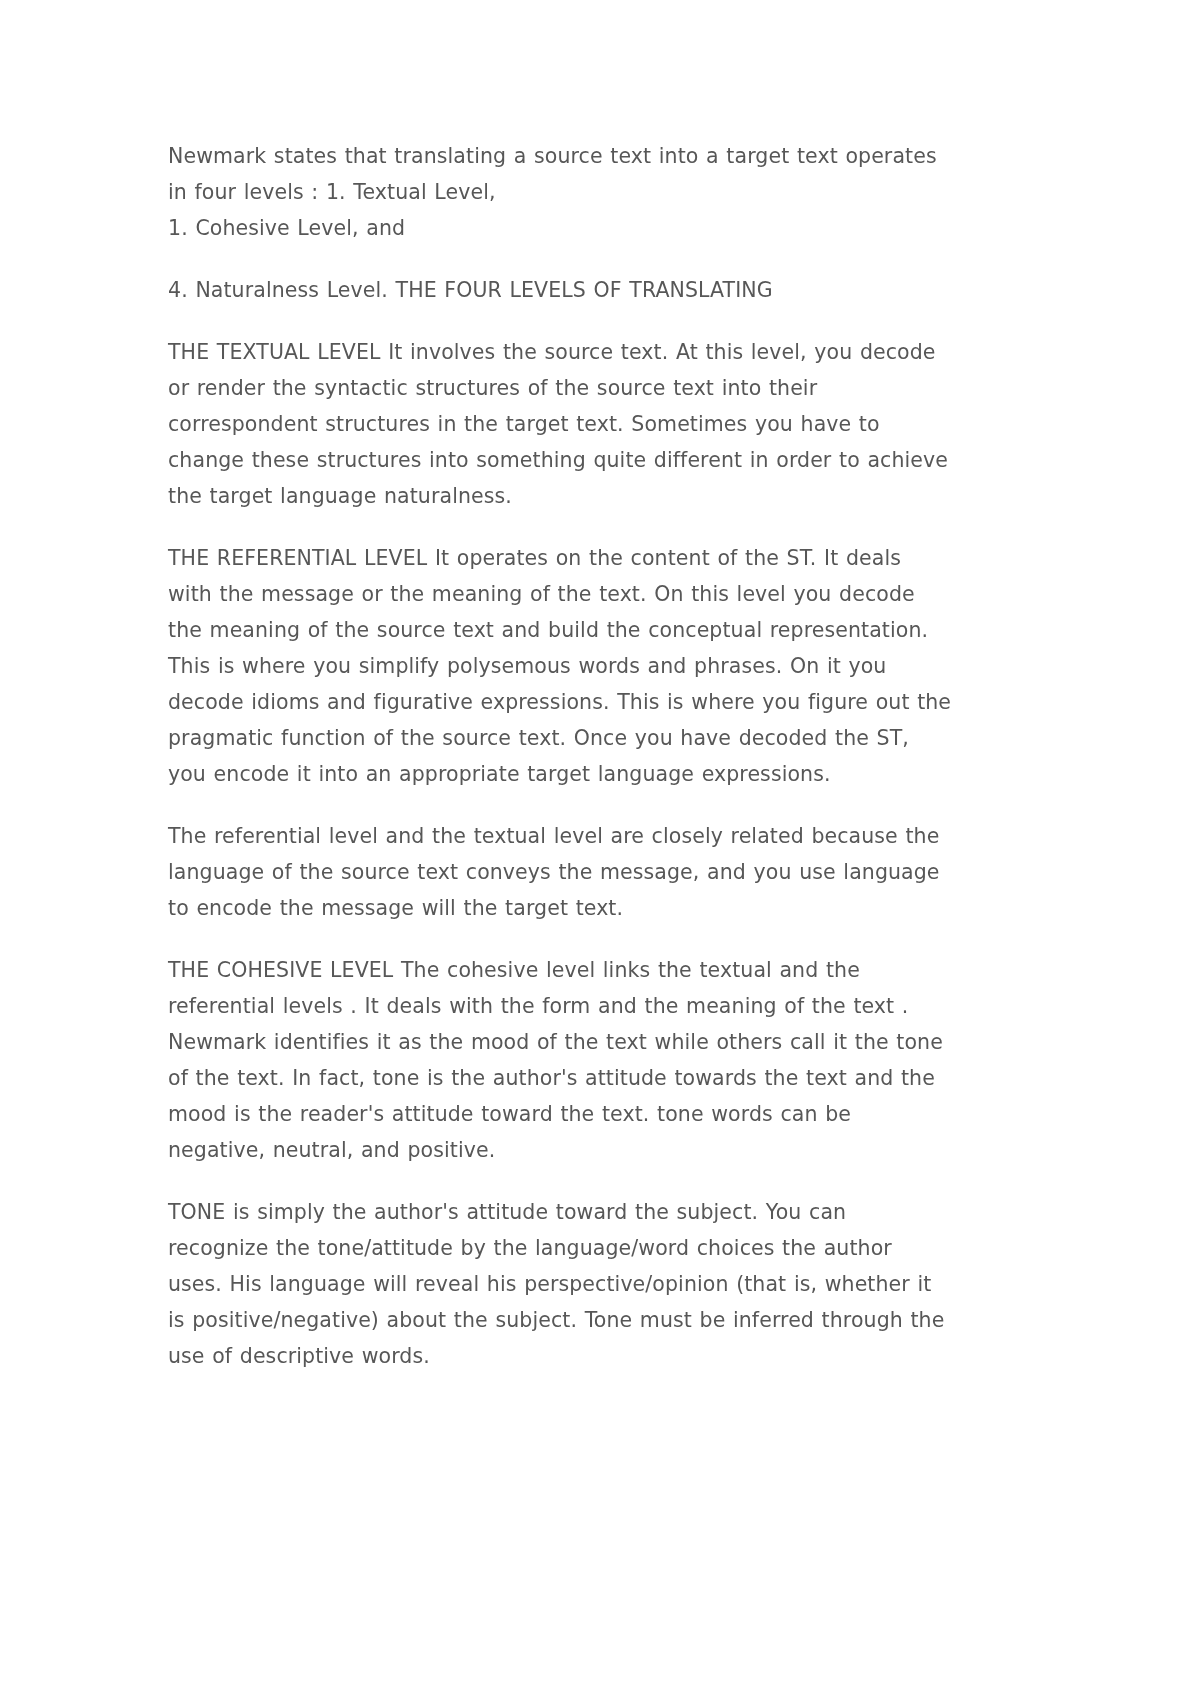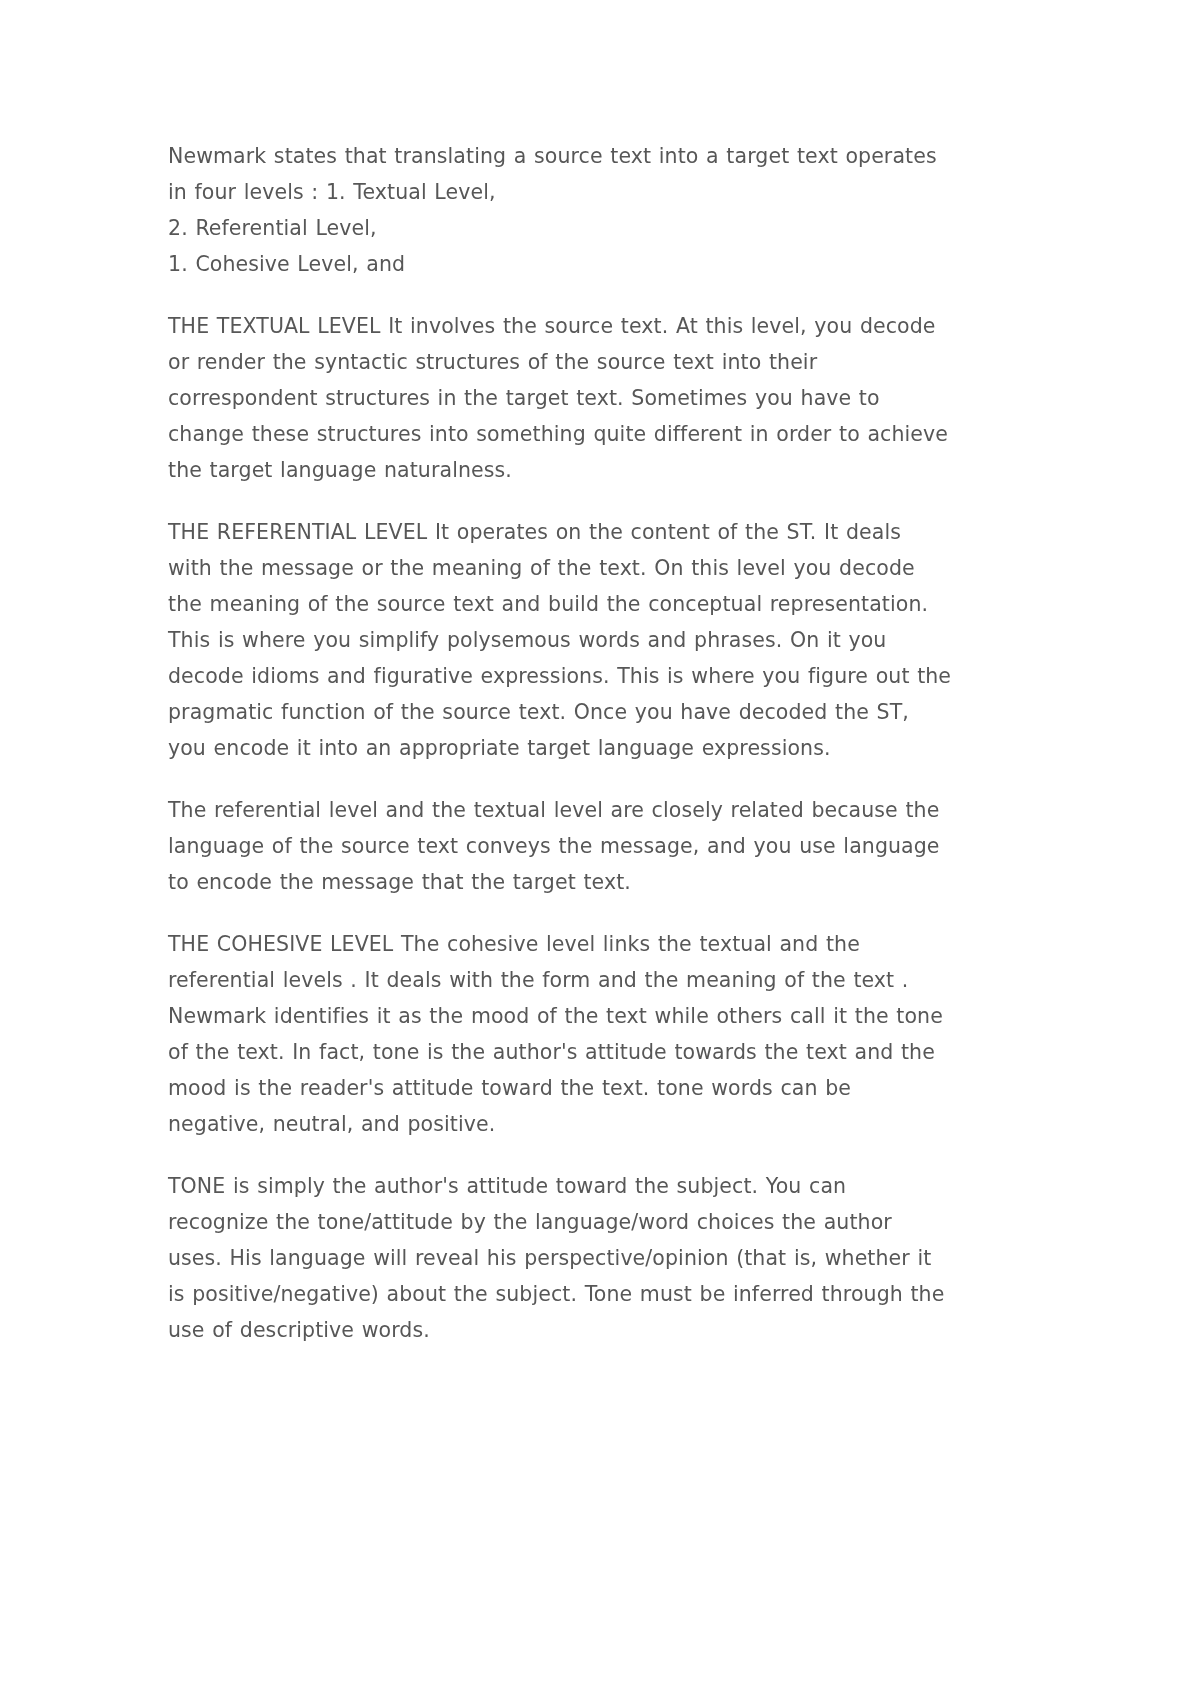--- a/index.html
+++ b/index.html
@@ -40,22 +40,22 @@
     margin-bottom: 0;
   }
 </style>
 </head>
 <body>
 
 <div class="page">
   <div class="doc-body">
 
     <p class="para tight">Newmark states that translating a source text into a target text operates in four levels : 1. Textual Level,</p>
-    <p class="para tight">2. Referential Level,</p>
     <p class="para">1. Cohesive Level, and</p>
+    <p class="para">4. Naturalness Level. THE FOUR LEVELS OF TRANSLATING</p>
     <p class="para">THE TEXTUAL LEVEL It involves the source text. At this level, you decode or render the syntactic structures of the source text into their correspondent structures in the target text. Sometimes you have to change these structures into something quite different in order to achieve the target language naturalness.</p>
     <p class="para">THE REFERENTIAL LEVEL It operates on the content of the ST. It deals with the message or the meaning of the text. On this level you decode the meaning of the source text and build the conceptual representation. This is where you simplify polysemous words and phrases. On it you decode idioms and figurative expressions. This is where you figure out the pragmatic function of the source text. Once you have decoded the ST, you encode it into an appropriate target language expressions.</p>
-    <p class="para">The referential level and the textual level are closely related because the language of the source text conveys the message, and you use language to encode the message that the target text.</p>
+    <p class="para">The referential level and the textual level are closely related because the language of the source text conveys the message, and you use language to encode the message will the target text.</p>
     <p class="para">THE COHESIVE LEVEL The cohesive level links the textual and the referential levels . It deals with the form and the meaning of the text . Newmark identifies it as the mood of the text while others call it the tone of the text. In fact, tone is the author's attitude towards the text and the mood is the reader's attitude toward the text. tone words can be negative, neutral, and positive.</p>
     <p class="para">TONE is simply the author's attitude toward the subject. You can recognize the tone/attitude by the language/word choices the author uses. His language will reveal his perspective/opinion (that is, whether it is positive/negative) about the subject. Tone must be inferred through the use of descriptive words.</p>
 
   </div>
 </div>
 
 </body></html>

